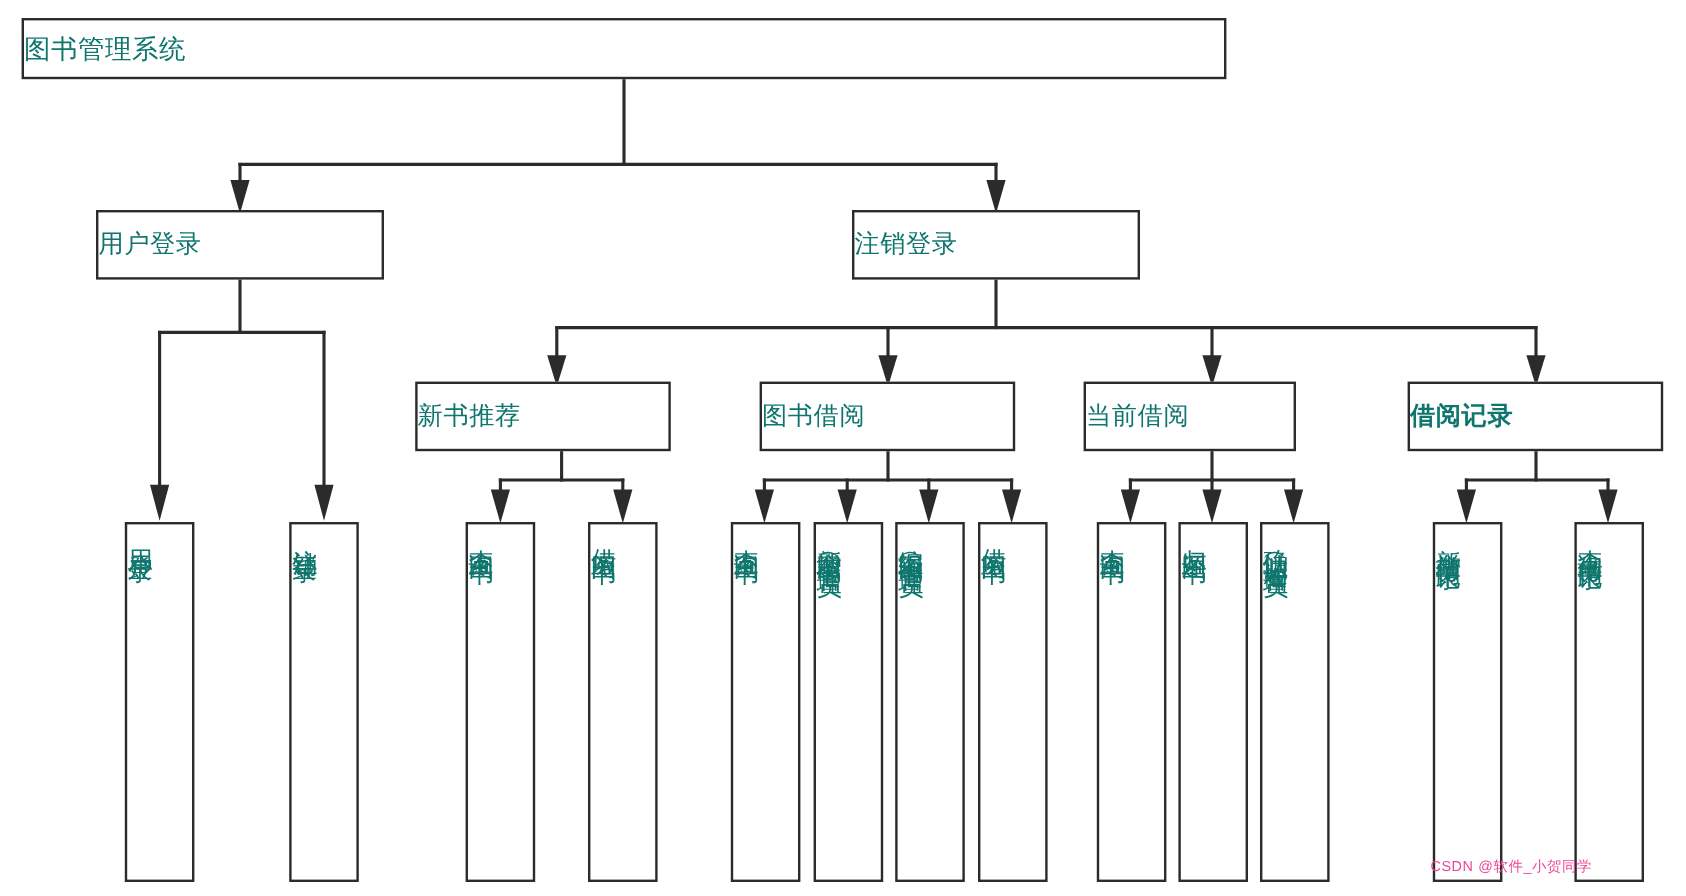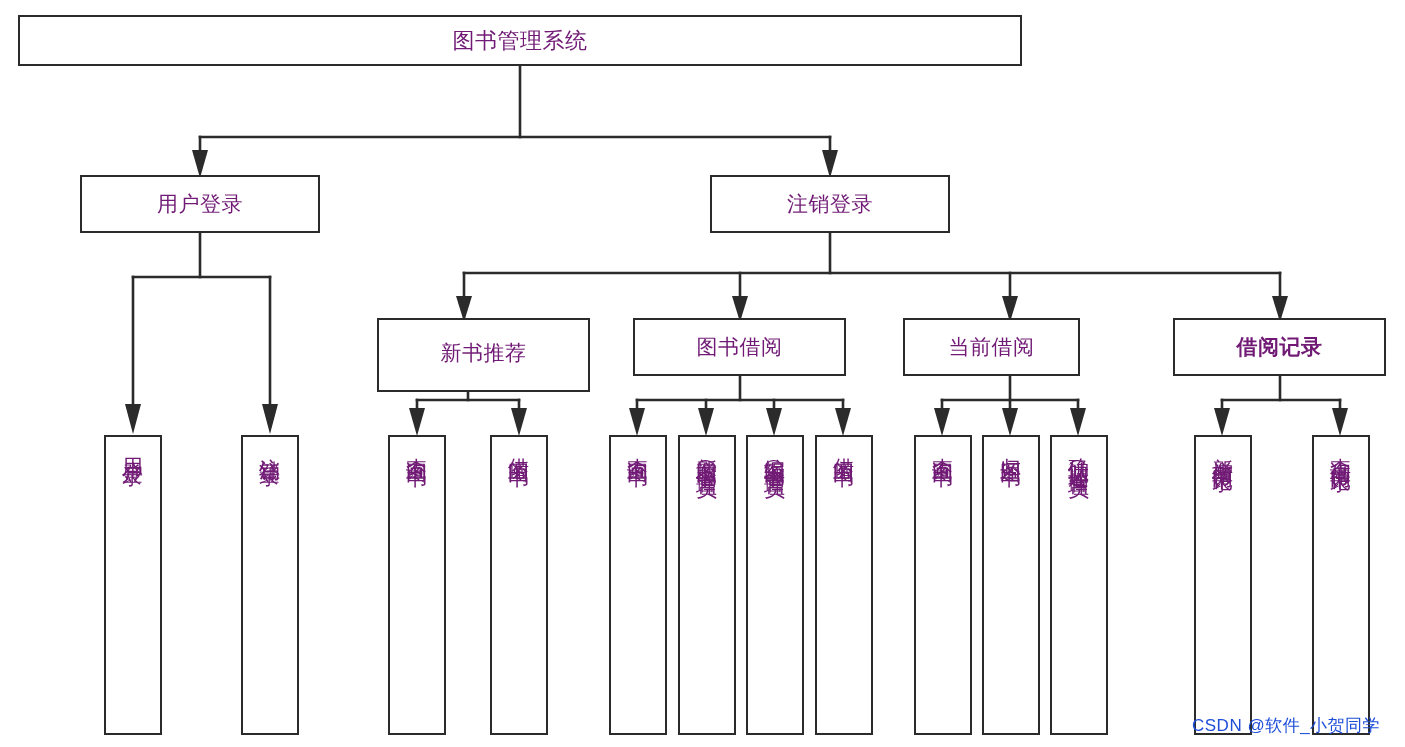--- a/index.html
+++ b/index.html
@@ -26,22 +26,21 @@
     height: 747px;
     pointer-events: none;
   }
   .node {
     position: absolute;
     box-sizing: border-box;
     background: #ffffff;
     border: 2.2px solid #2b2b2b;
     display: flex;
     align-items: center;
-    justify-content: center;
-    color: #701a75;
+    color: #0f766e;
   }
   .node .label {
     display: block;
     text-align: center;
     line-height: 1.18;
     white-space: nowrap;
   }
   
   .node.horiz .label {
     font-size: 21px;
@@ -60,22 +59,22 @@
     text-orientation: upright;
     font-size: 21px;
     line-height: 1.0;
     letter-spacing: 3px;
     white-space: normal;
     max-height: 100%;
     text-align: left;
   }
   .watermark {
     position: absolute;
-    font-size: 17px;
-    color: #1d4ed8;
+    font-size: 12px;
+    color: #ec4899;
     white-space: nowrap;
     letter-spacing: 0.5px;
     user-select: none;
   }
 </style>
 </head>
 <body>
 
 <div id="canvas">
 
@@ -157,21 +156,21 @@
   </div>
 
   <div class="node horiz" style="left:80px; top:175px; width:240px; height:58px;">
     <span class="label">用户登录</span>
   </div>
 
   <div class="node horiz" style="left:710px; top:175px; width:240px; height:58px;">
     <span class="label">注销登录</span>
   </div>
 
-  <div class="node horiz" style="left:377px; top:318px; width:213px; height:74px;font-family:Liberation Mono, monospace;">
+  <div class="node horiz" style="left:346px; top:318px; width:213px; height:58px;">
     <span class="label">新书推荐</span>
   </div>
 
   <div class="node horiz" style="left:633px; top:318px; width:213px; height:58px;">
     <span class="label">图书借阅</span>
   </div>
 
   <div class="node horiz" style="left:903px; top:318px; width:177px; height:58px;">
     <span class="label">当前借阅</span>
   </div>

